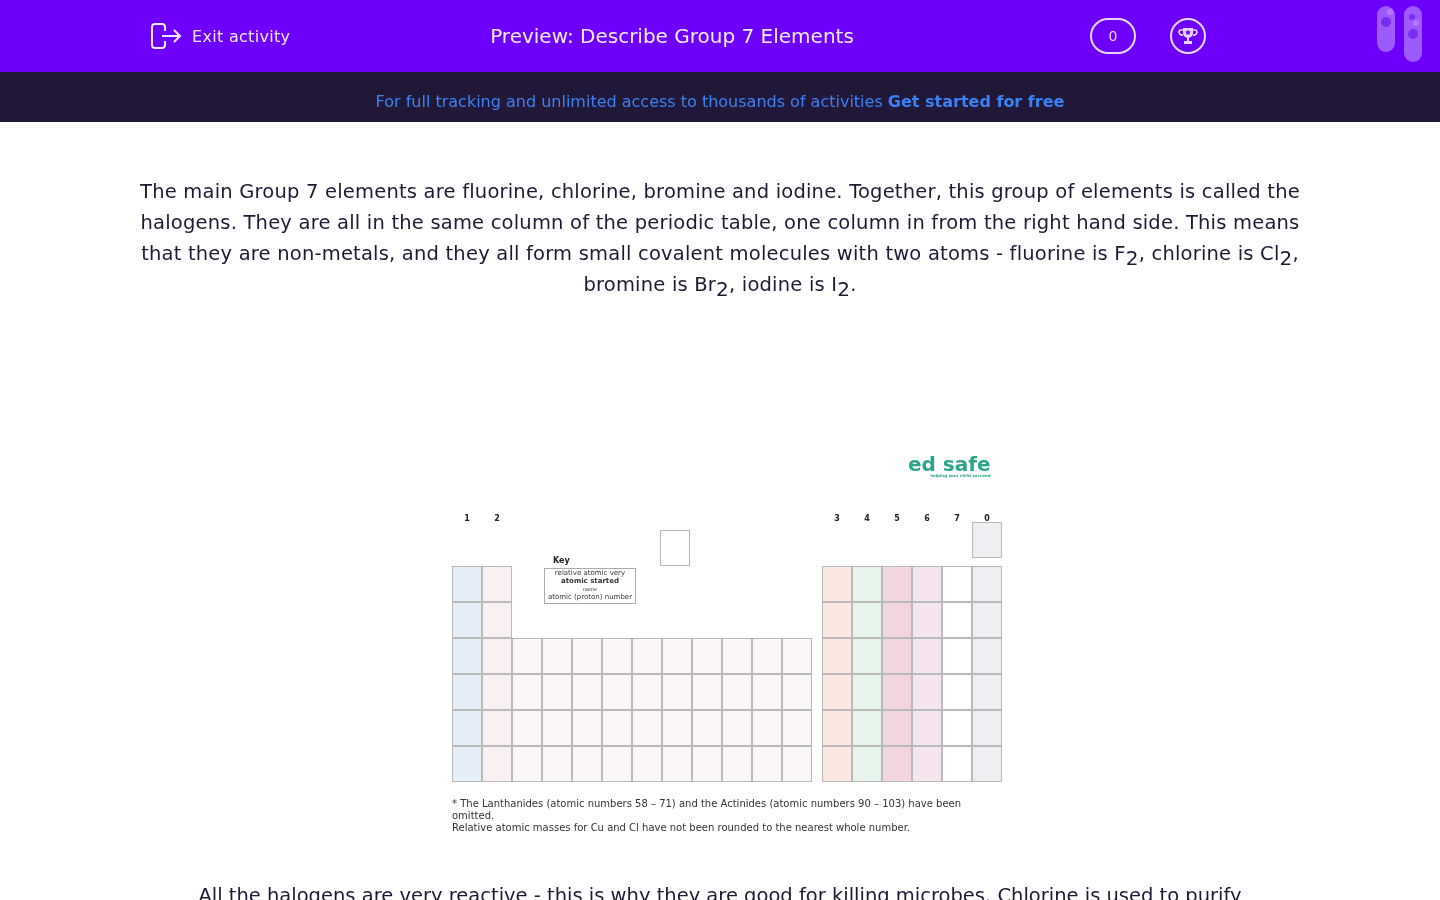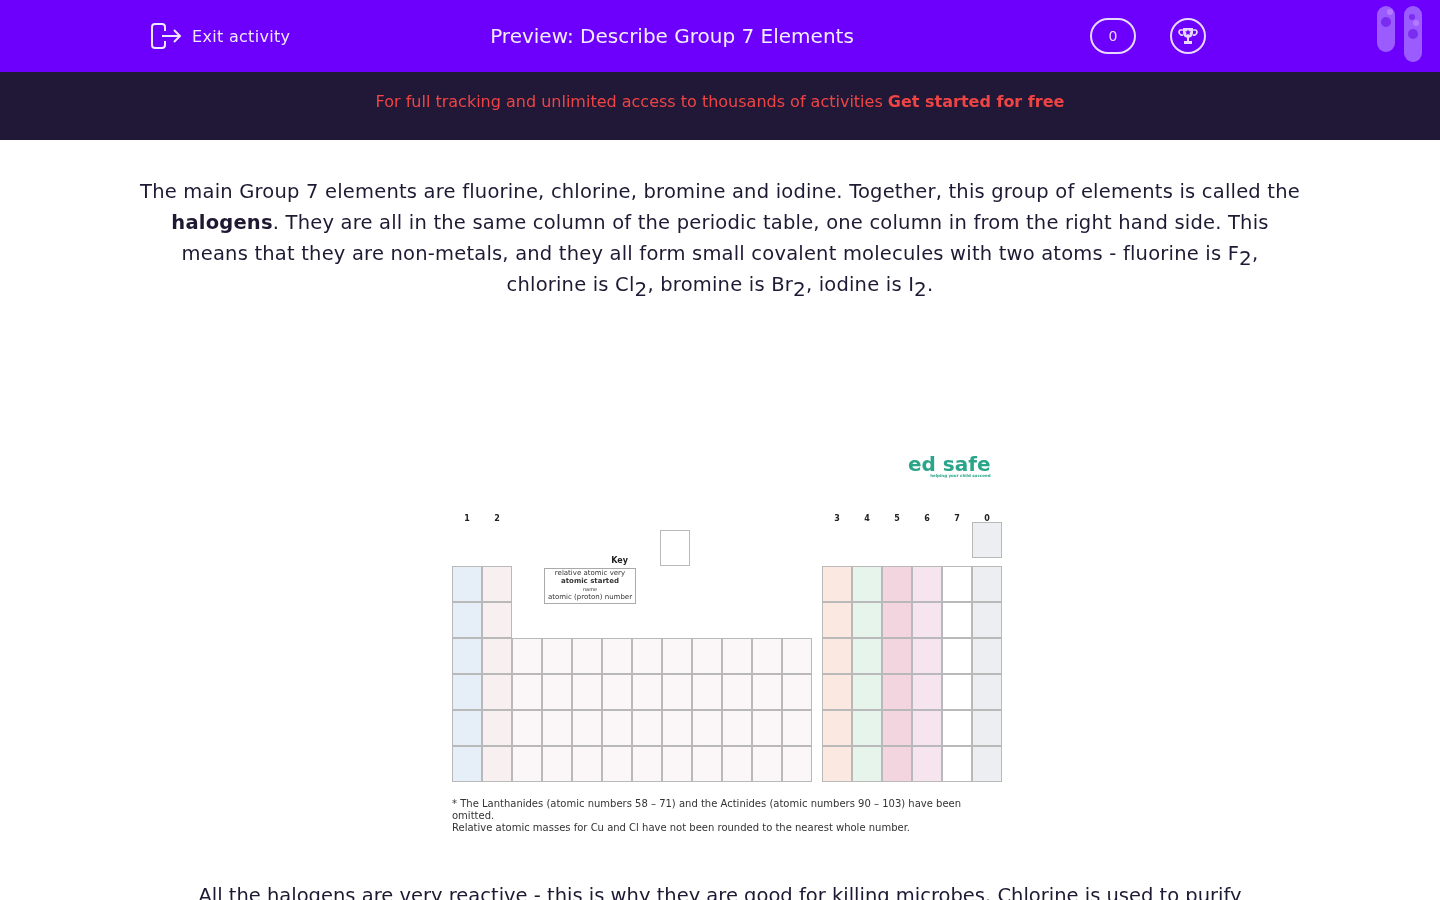--- a/index.html
+++ b/index.html
@@ -5,34 +5,34 @@
 *{box-sizing:border-box;margin:0;padding:0}
 html,body{width:1440px;height:900px;overflow:hidden;background:#fff;font-family:"DejaVu Sans","Liberation Sans",sans-serif;color:#1f1933}
 .topbar{position:absolute;left:0;top:0;width:1440px;height:72px;background:#6d00fc}
 .exit{position:absolute;left:150px;top:22px;display:flex;align-items:center;gap:10px;color:#f0e6ff;font-size:16px;letter-spacing:.3px;cursor:pointer}
 .exit svg{width:32px;height:28px}
 .title{position:absolute;left:0;width:1440px;top:24px;text-align:center;color:#f4ecff;font-size:20px;pointer-events:none}
 .title span{position:relative;left:-48px}
 .score{position:absolute;left:1090px;top:18px;width:46px;height:36px;border:2px solid #e7d8ff;border-radius:18px;color:#e7d8ff;font-size:14px;text-align:center;line-height:32px}
 .trophy{position:absolute;left:1170px;top:18px;width:36px;height:36px;border:2px solid #e7d8ff;border-radius:50%;display:flex;align-items:center;justify-content:center}
 .tubes{position:absolute;left:1376px;top:6px;width:48px;height:58px}
-.banner{position:absolute;left:0;top:72px;width:1440px;height:68px;background:#211838;color:#ef4444;font-size:16px;text-align:center;line-height:60px}
+.banner{position:absolute;left:0;top:72px;width:1440px;height:50px;background:#211838;color:#3b82f6;font-size:16px;text-align:center;line-height:60px}
 .banner b{font-weight:bold;cursor:pointer}
 .content{position:absolute;left:140px;top:176px;width:1160px;text-align:center;font-size:19.5px;line-height:31px;color:#1f1933;letter-spacing:.2px}
 .content p{margin-bottom:31px}
-.content b{font-weight:bold}
+.content b{font-weight:normal}
 sub{font-size:20px;vertical-align:-5px;line-height:0}
 .figure{position:absolute;left:420px;top:446px;width:580px;height:400px;background:#fff}
 .pt-title{position:absolute;left:32px;top:8px;color:#bcd33a;font-size:24px;font-weight:bold;letter-spacing:-.3px}
 .edplace{position:absolute;left:488px;top:6px;font-size:20px;color:#2aa58a;font-weight:bold}
 .edplace .tag{display:block;font-size:4px;color:#2aa58a;text-align:right;margin-top:-3px}
 .grp{position:absolute;top:68px;font-size:8px;font-weight:bold;color:#222;width:30px;text-align:center}
 .cell{position:absolute;width:30px;height:36px;border:1px solid #b9b9b9;font-size:7px;text-align:center;line-height:8.5px;color:#333;padding-top:1px;overflow:hidden}
 .key{position:absolute;left:124px;top:122px;width:92px;height:36px;border:1px solid #aaa;font-size:7px;text-align:center;line-height:8px;color:#333}
-.key-h{position:absolute;left:116px;top:110px;width:92px;text-align:right;font-size:8px;font-weight:bold;color:#222}
+.key-h{position:absolute;left:133px;top:110px;width:92px;text-align:left;font-size:8px;font-weight:bold;color:#222}
 .foot{position:absolute;left:32px;top:352px;font-size:10px;color:#333;line-height:12px;text-align:left}
 .bottomtext{position:absolute;left:140px;top:880px;width:1160px;text-align:center;font-size:19.5px;line-height:31px;color:#1f1933;white-space:nowrap;overflow:hidden}
 </style>
 </head>
 <body>
 
 <div class="topbar">
   <div class="exit">
     <svg viewBox="0 0 32 28">
         <path d="M12 2H5a3 3 0 0 0-3 3v18a3 3 0 0 0 3 3h7a3 3 0 0 0 3-3v-4M15 9V5a3 3 0 0 0-3-3" fill="none" stroke="#f0e6ff" stroke-width="2"></path>

